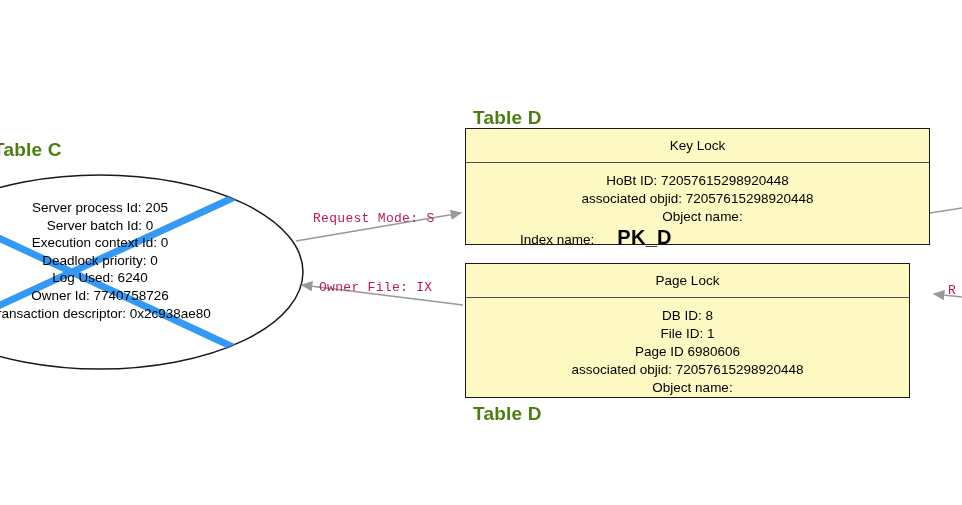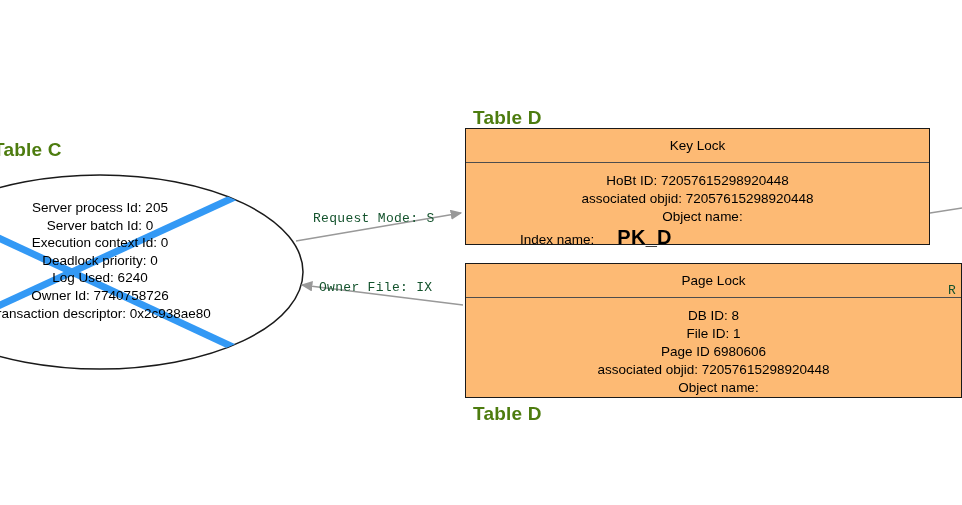--- a/index.html
+++ b/index.html
@@ -56,24 +56,24 @@
     line-height: 17.6px;
     color: #000000;
     white-space: nowrap;
   }
 
   
   .resource-box {
     position: absolute;
     box-sizing: border-box;
     border: 1.4px solid #1a1a1a;
-    background: #fdba74;
+    background: #fef9c3;
   }
   #key-lock-box  { left: 465px; top: 128px; width: 465px; height: 117px; }
-  #page-lock-box { left: 465px; top: 263px; width: 497px; height: 135px; }
+  #page-lock-box { left: 465px; top: 263px; width: 445px; height: 135px; }
 
   .box-header {
     height: 34px;
     box-sizing: border-box;
     border-bottom: 1.4px solid #4d4d4d;
     display: flex;
     align-items: center;
     justify-content: center;
     font-size: 13.5px;
     color: #000000;
@@ -111,21 +111,21 @@
     font-size: 20px;
     font-weight: bold;
     letter-spacing: 0.3px;
   }
 
   
   .edge-label {
     position: absolute;
     font-family: "Liberation Mono", monospace;
     font-size: 13px;
-    color: #14532d;
+    color: #be185d;
     white-space: nowrap;
     letter-spacing: 0.3px;
   }
   #edge-label-request { left: 313px; top: 211px; }
   #edge-label-owner   { left: 319px; top: 280px; }
   #edge-label-request-right { left: 948px; top: 283px; }
 </style>
 </head>
 <body>
 

